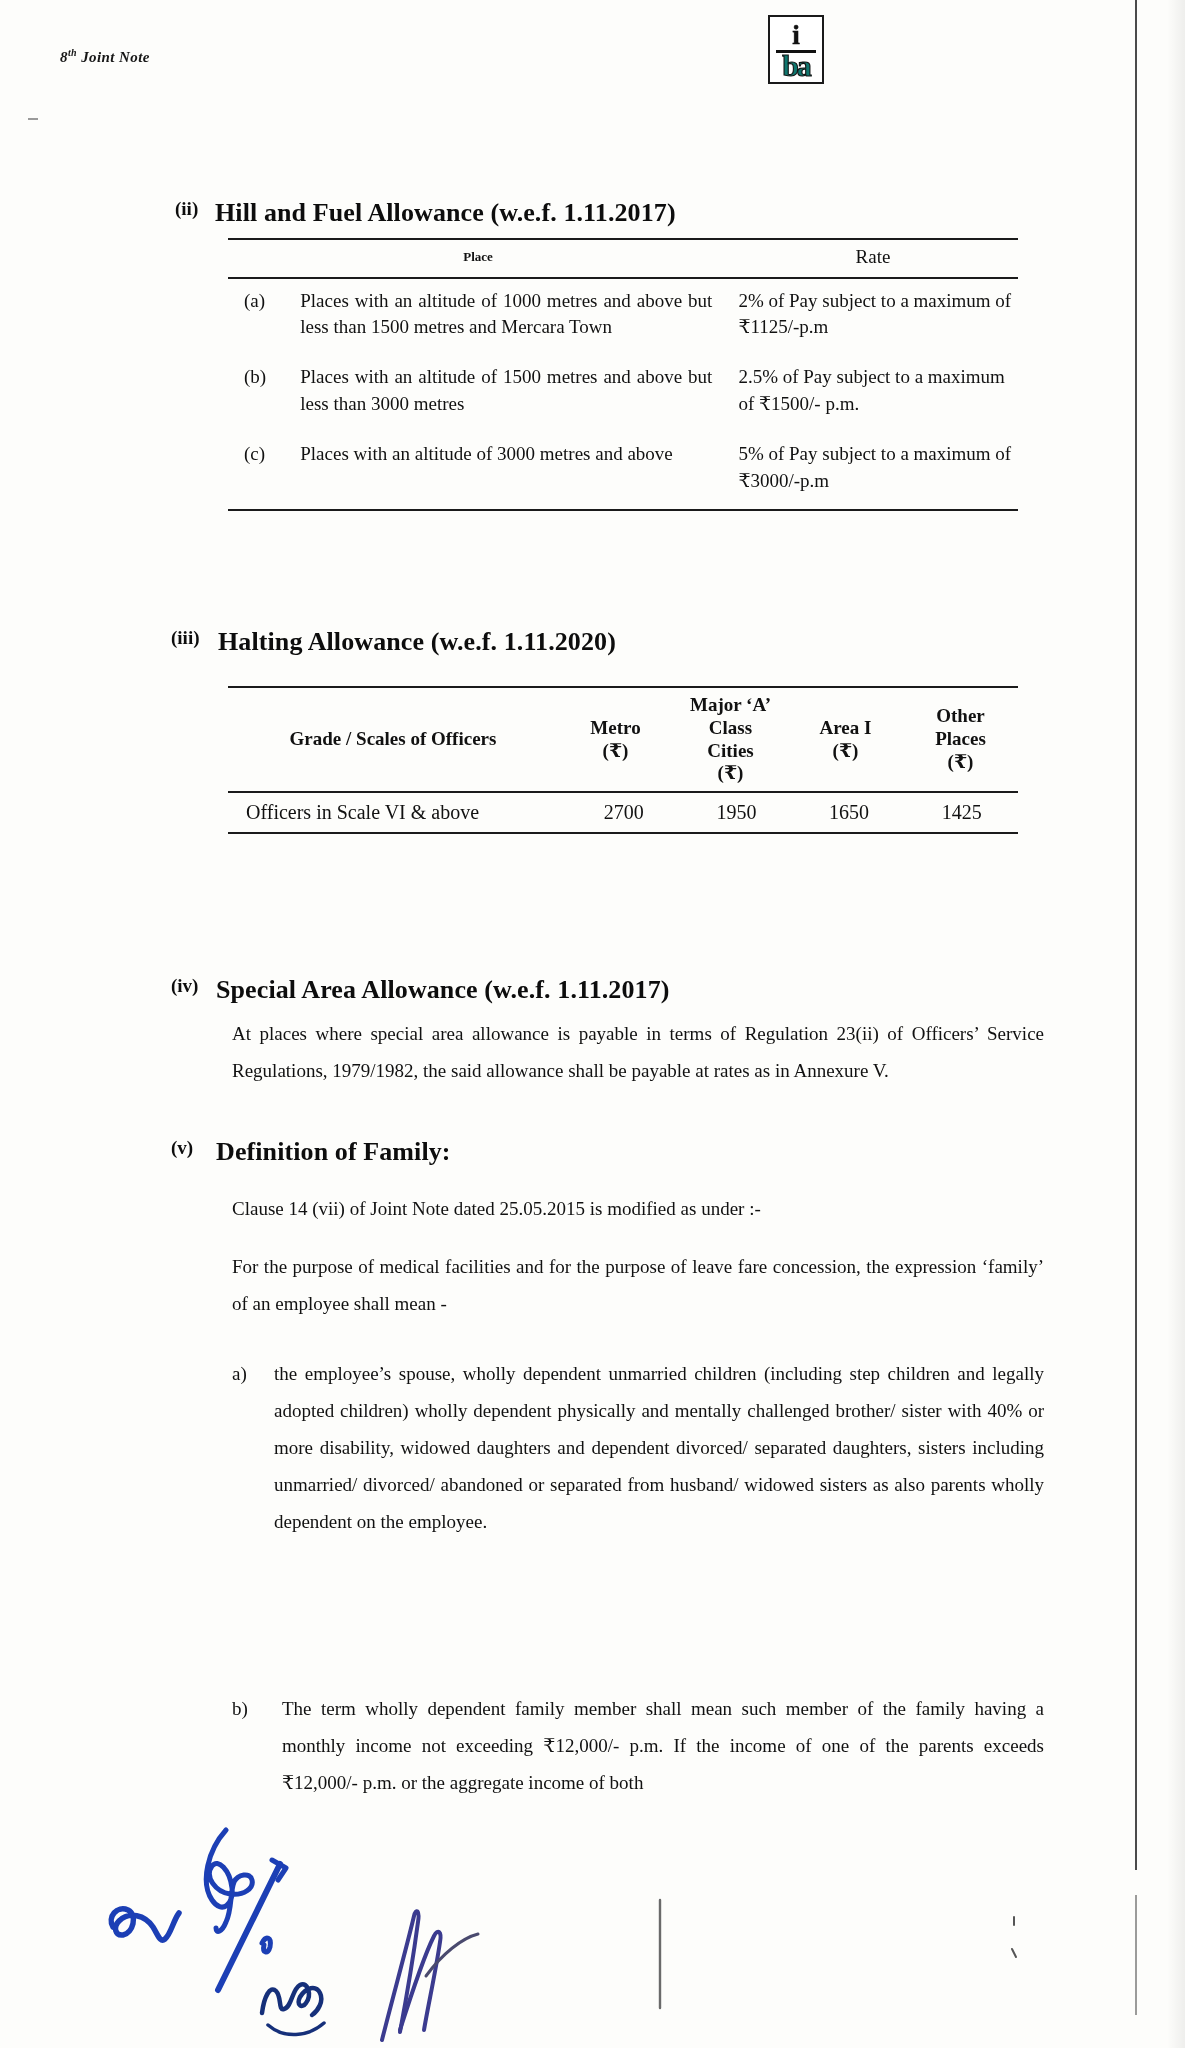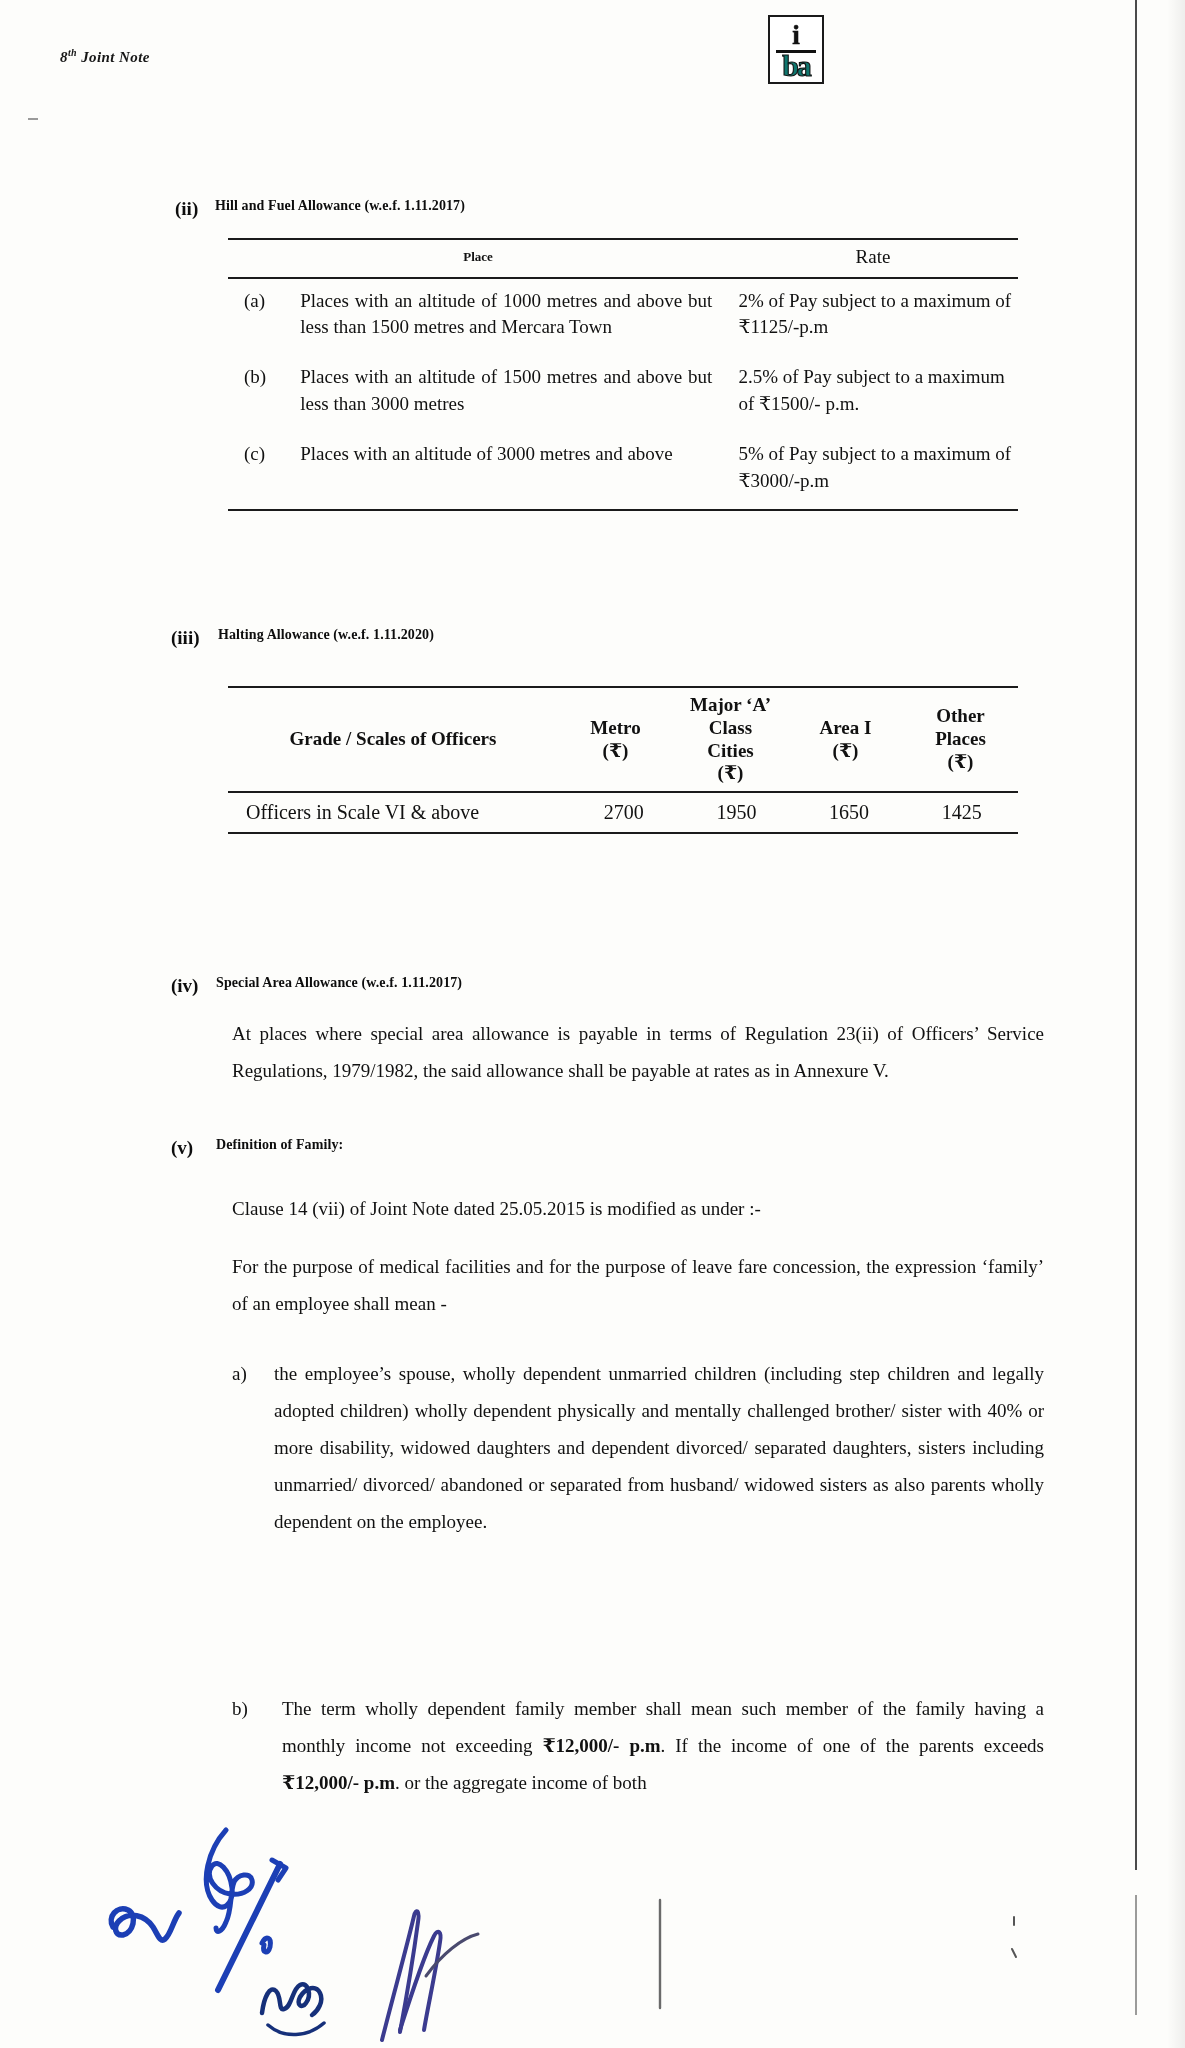--- a/index.html
+++ b/index.html
@@ -117,21 +117,21 @@
     left: 6px;
     right: 6px;
     top: 33px;
     height: 2.5px;
     background: #111;
   }
 
   .section-heading {
     position: absolute;
     font-weight: 700;
-    font-size: 14px;
+    font-size: 26px;
     color: #0d0d0d;
     letter-spacing: .1px;
     white-space: nowrap;
     font-family: Liberation Serif, serif;
   }
   .roman {
     position: absolute;
     font-weight: 700;
     font-size: 19px;
     color: #0d0d0d;
@@ -255,21 +255,21 @@
   .list-item .marker {
     position: absolute;
     left: 0;
     top: 0;
   }
   .list-item .body {
     display: block;
     text-align: justify;
     text-align-last: left;
   }
-  b.inline-b { font-weight: 700; }
+  b.inline-b { font-weight: 400; }
 
   
   .sig {
     position: absolute;
     pointer-events: none;
   }
 </style>
 </head>
 <body>
 

